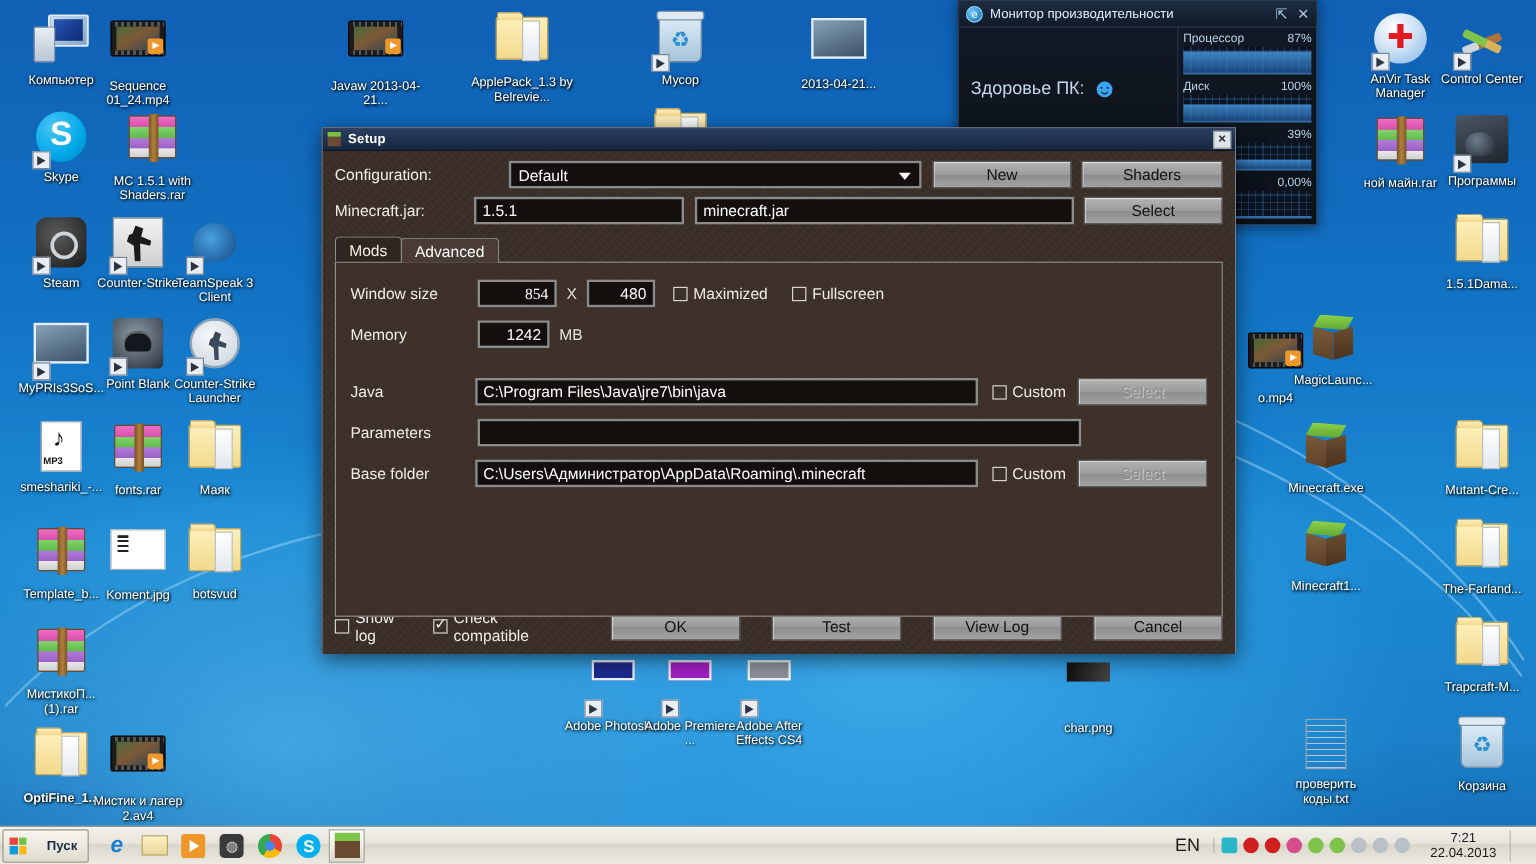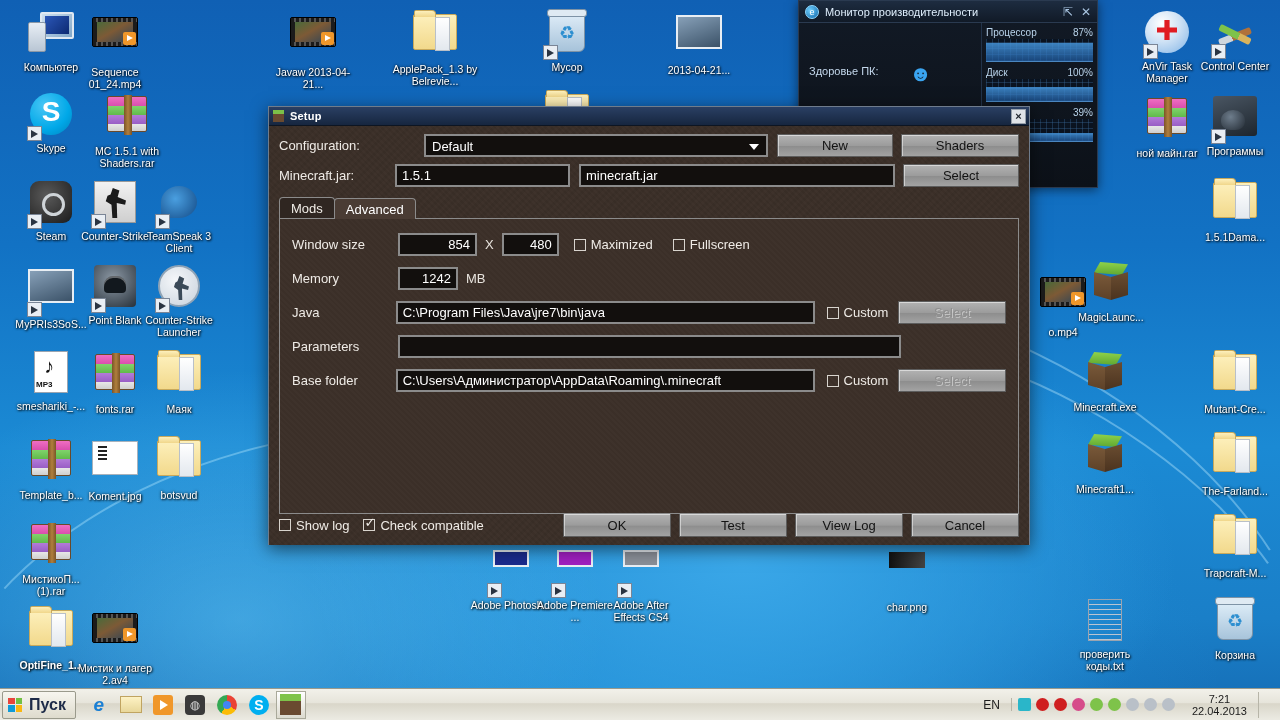--- a/index.html
+++ b/index.html
@@ -186,21 +186,21 @@
   }
   #perfmon .pm-logo {
     width: 14px; height: 14px; border-radius: 50%;
     background: radial-gradient(circle at 35% 35%, #6fd0ff, #0d63a8);
     border: 1px solid #8fd8ff; flex: 0 0 auto;
     font-size: 9px; color:#fff; text-align:center; line-height:12px;
   }
   #perfmon .pm-wins { margin-left:auto; display:flex; gap:8px; font-size:12px; color:#aac6e2;}
   #perfmon .pm-body { display:flex; height: 165px; }
   #perfmon .pm-left { flex:1; position:relative; border-right:1px solid #22334a;}
-  #perfmon .pm-health { position:absolute; left:10px; top:42px; font-size:11px; color:#c4d8ec;}
+  #perfmon .pm-health { position:absolute; left:10px; top:42px; font-size:15px; color:#c4d8ec;}
   #perfmon .pm-smile { position:absolute; left:110px; top:38px; font-size:22px; color:#3aa4f0; }
   #perfmon .pm-icons { position:absolute; left:0; right:0; bottom:0; height:32px; border-top:1px solid #22334a; display:flex;}
   #perfmon .pm-icons > div { flex:1; border-right:1px solid #22334a; position:relative;}
   #perfmon .pm-right { width: 115px; padding: 4px 4px 0 4px; }
   .pm-gauge { height: 38px; margin-bottom: 2px; position: relative; }
   .pm-gauge .g-top { display:flex; justify-content:space-between; font-size:10px; color:#b9d3ea; }
   .pm-gauge .g-graph { height: 23px; margin-top:1px; border-bottom:1px solid #4a86c0;
     background:
       repeating-linear-gradient(90deg, rgba(60,110,160,0.35) 0 1px, transparent 1px 6px),
       repeating-linear-gradient(0deg, rgba(60,110,160,0.35) 0 1px, transparent 1px 6px),
@@ -258,20 +258,21 @@
     border-left: 5px solid transparent; border-right: 5px solid transparent;
     border-top: 6px solid #ffffff;
   }
   .mc-btn {
     background: linear-gradient(180deg, #b2b2b2 0%, #9b9b9b 52%, #8d8d8d 53%, #a3a3a3 100%);
     border: 1px solid #5d5d5d;
     color: #131313; font-size: 13px; height: 23px;
     display: flex; align-items: center; justify-content: center;
     font-family: "Liberation Sans", sans-serif;
     box-shadow: inset 1px 1px 0 rgba(255,255,255,0.5);
+    margin-left: 18px;
   }
   .mc-btn.disabled { color: #8f8f8f; text-shadow: 1px 1px 0 rgba(255,255,255,0.45); }
 
   
   .tabs { display: flex; align-items: flex-end; margin-top: 10px; position: relative; z-index: 2; }
   .tab {
     height: 21px; padding: 0 11px;
     font-size: 13px; color: #f0ece6;
     display: flex; align-items: center;
     border: 1px solid #8b8b8b; border-bottom: none;
@@ -310,32 +311,32 @@
 
   
   #taskbar {
     position: absolute; left: 0; bottom: 0; width: 1280px; height: 32px;
     background: linear-gradient(180deg, #f2f1ea 0%, #e6e4da 46%, #d9d6c9 47%, #ecebe3 100%);
     border-top: 1px solid #9a9a8c;
     display: flex; align-items: center;
   }
   #taskbar .start {
     height: 28px; margin: 0 2px 0 2px; padding: 0 9px 0 5px;
-    display: flex; align-items: center; gap: 7px;
+    display: flex; align-items: center; gap: 17px;
     background: linear-gradient(180deg,#f7f6ef,#dedbcd);
     border: 1px solid #9a9a8c; border-radius: 2px;
-    font-size: 16px; font-weight: bold; color: #1d2b48;
+    font-size: 11px; font-weight: bold; color: #1d2b48;
   }
   .winflag { width: 14px; height: 14px; display:grid; grid-template-columns:1fr 1fr; grid-template-rows:1fr 1fr; gap:1px; }
   .winflag i { display:block; }
   .qlaunch { display:flex; align-items:center; gap:2px; margin-left: 6px; }
   .qbtn { width: 30px; height: 28px; display:flex;align-items:center;justify-content:center; }
   .qbtn.active { background: linear-gradient(180deg,#ffffff,#dcdace); border:1px solid #a9a99a; }
   .tray { margin-left: auto; display:flex; align-items:center; gap:5px; padding-right: 6px; }
-  .tray .lang { font-size: 12px; color:#1b1b1b; padding: 0 6px; }
+  .tray .lang { font-size: 15px; color:#1b1b1b; padding: 0 6px; }
   .tray .ticons { display:flex; align-items:center; gap:5px; padding: 0 6px; border-left:1px solid #b7b5a8;}
   .tray .clock { font-size: 11px; color:#1b1b1b; text-align:center; line-height:12px; padding: 0 6px; }
   .tray .showdesk { width: 16px; height: 26px; border-left:1px solid #b7b5a8; }
   .tdot { width:13px;height:13px;border-radius:50%; }
 
   
   #cursor { position:absolute; left:383px; top:201px; width:12px;height:18px; pointer-events:none; }
 </style>
 </head>
 <body>
@@ -692,20 +693,29 @@
           </div>
           <div class="pm-gauge">
             <div class="g-top">
               <span></span>
               <span>39%</span>
             </div>
             <div class="g-graph">
               <div class="g-fill" style="height:38%"></div>
             </div>
           </div>
+          <div class="pm-gauge">
+            <div class="g-top">
+              <span></span>
+              <span>0,00%</span>
+            </div>
+            <div class="g-graph">
+              <div class="g-fill" style="height:6%"></div>
+            </div>
+          </div>
         </div>
     </div>
   </div>
 
   <div id="setup">
     <div class="titlebar">
       <div class="tb-icon">
           <div class="t"></div>
           <div class="b"></div>
         </div>
@@ -734,40 +744,40 @@
 
       <div class="tabs">
         <div class="tab">Mods</div>
         <div class="tab active">Advanced</div>
       </div>
 
       <div class="tabpanel">
 
         <div class="row">
           <div class="lbl-cell" style="width:106px">Window size</div>
-          <input class="mc-input num" style="width: 79px;" value="854">
+          <input class="mc-input num" style="width: 66px; font-family: Liberation Serif, serif;" value="854">
           <span style="font-size:13px;margin:0 8px">X</span>
           <input class="mc-input num" style="width: 57px;" value="480">
           <div class="chk" style="margin-left:15px">
             <span class="chkbox"></span>
             <span>Maximized</span>
           </div>
           <div class="chk" style="margin-left:20px">
             <span class="chkbox"></span>
             <span>Fullscreen</span>
           </div>
         </div>
 
         <div class="row" style="margin-top:11px">
           <div class="lbl-cell" style="width:106px">Memory</div>
           <input class="mc-input num" style="width: 60px;" value="1242">
           <span style="font-size:13px;margin-left:8px">MB</span>
         </div>
 
-        <div class="row" style="margin-top:11px">
+        <div class="row" style="margin-top:25px">
           <div class="lbl-cell" style="width:106px">Java</div>
           <input class="mc-input" style="width: 428px;" value="C:\Program Files\Java\jre7\bin\java">
           <div class="chk" style="margin-left:12px">
             <span class="chkbox"></span>
             <span>Custom</span>
           </div>
           <div class="mc-btn disabled" style="width:110px;margin-left:10px">Select</div>
         </div>
 
         <div class="row" style="margin-top:11px">

